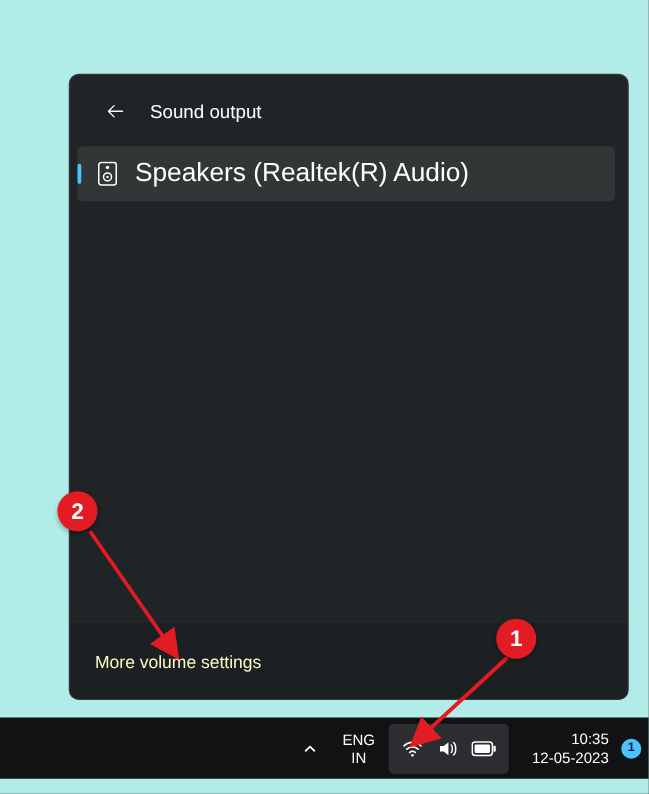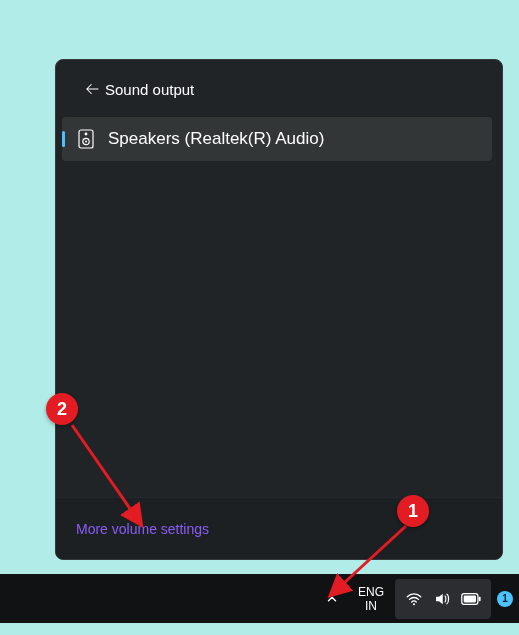--- a/index.html
+++ b/index.html
@@ -22,21 +22,21 @@
     border-radius: 8px;
     border: 1px solid #35393c;
     display: flex;
     flex-direction: column;
     color: #ffffff;
     overflow: hidden;
   }
   .panel-header {
     display: flex;
     align-items: center;
-    gap: 1px;
+    gap: 16px;
     padding: 17px 20px 10px 24px;
   }
   .back-btn {
     width: 24px; height: 24px;
     display: flex; align-items: center; justify-content: center;
     cursor: pointer;
   }
   .panel-title { font-size: 15px; font-weight: 400; }
 
   .device-list { padding: 6px 10px 0 6px; }
@@ -64,21 +64,21 @@
   .panel-spacer { flex: 1; }
 
   .panel-footer {
     height: 62px;
     border-top: 1px solid rgba(255,255,255,0.04);
     background: #1c2022;
     display: flex;
     align-items: center;
     padding: 0 20px;
     font-size: 14px;
-    color: #8b5cf6;
+    color: #fef9c3;
     cursor: pointer;
   }
 
   
   .taskbar {
     position: absolute;
     bottom: 12px; left: 0; right: 0;
     height: 49px;
     background: #111214;
     display: flex;
@@ -139,21 +139,21 @@
 
   <div class="device-list">
     <div class="device-item">
       <div class="accent-bar"></div>
       <svg width="16" height="20" viewBox="0 0 16 20">
         <rect x="1" y="1" width="14" height="18" rx="2" stroke="#ffffff" stroke-width="1.2" fill="none"></rect>
         <circle cx="8" cy="5" r="1.4" fill="#ffffff"></circle>
         <circle cx="8" cy="12.5" r="3.2" stroke="#ffffff" stroke-width="1.2" fill="none"></circle>
         <circle cx="8" cy="12.5" r="1" fill="#ffffff"></circle>
       </svg>
-      <span style="font-size:17px;">Speakers (Realtek(R) Audio)</span>
+      <span style="font-size:21px;">Speakers (Realtek(R) Audio)</span>
     </div>
   </div>
 
   <div class="panel-spacer"></div>
 
   <div class="panel-footer">
     <span>More volume settings</span>
   </div>
 </div>
 
@@ -203,17 +203,21 @@
       <path d="M4 9v6h4l5 4V5L8 9H4z" fill="#ffffff"></path>
       <path d="M16 8c1.5 1 1.5 7 0 8M18.5 5.5c3 2 3 11 0 13" stroke="#ffffff" stroke-width="1.6" fill="none" stroke-linecap="round"></path>
     </svg>
     <svg width="20" height="14" viewBox="0 0 26 16">
       <rect x="1" y="1" width="21" height="14" rx="3" stroke="#ffffff" stroke-width="1.6" fill="none"></rect>
       <rect x="3.5" y="3.5" width="16" height="9" rx="1.5" fill="#ffffff"></rect>
       <rect x="23" y="5" width="2.5" height="6" rx="1" fill="#ffffff"></rect>
     </svg>
   </div>
 
+  <div class="clock-block">
+    <span>10:35</span>
+    <span>12-05-2023</span>
+  </div>
 
   <div class="notif-dot">
     <span>1</span>
   </div>
 </div>
 
 </body></html>

